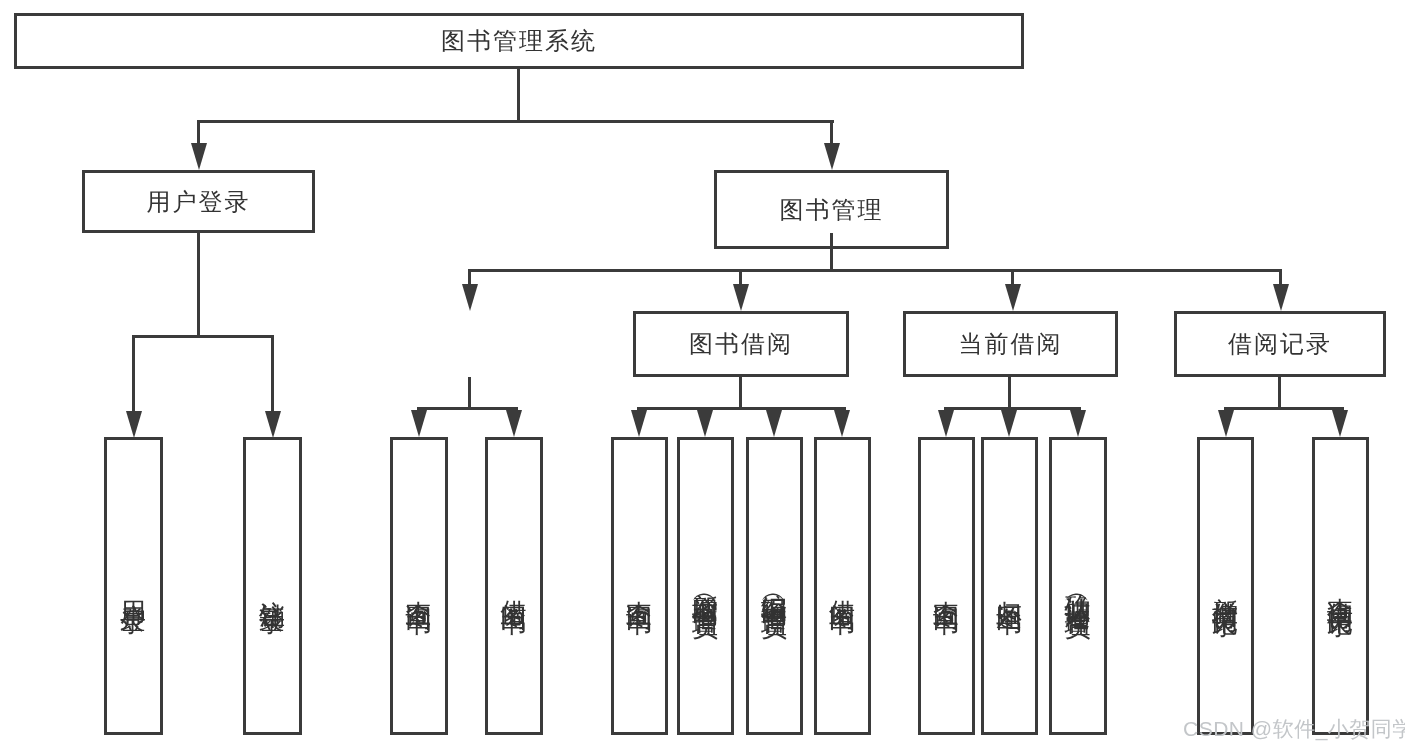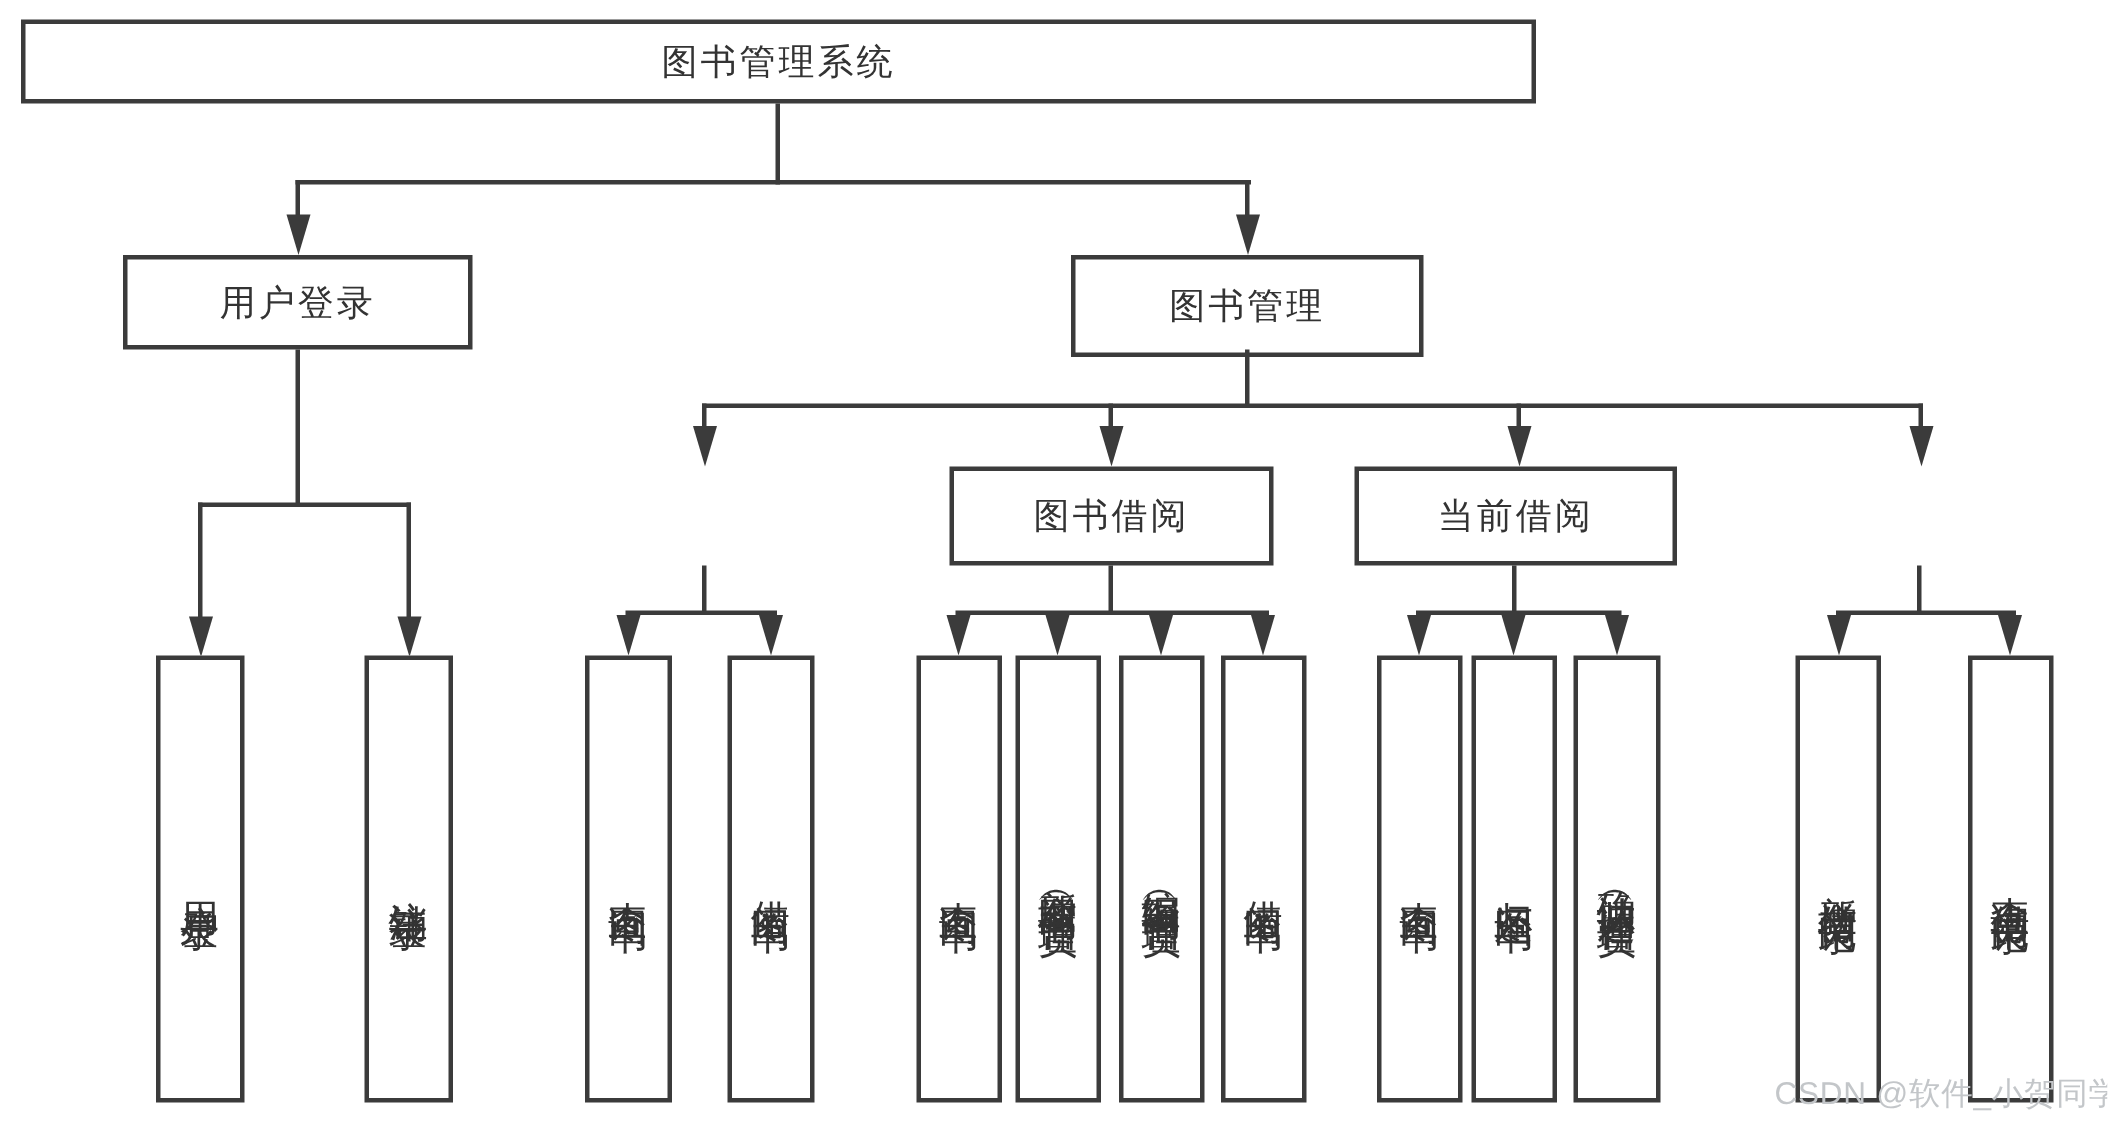--- a/index.html
+++ b/index.html
@@ -43,21 +43,21 @@
   <div class="box hbox" style="left:14px;top:13px;width:1010px;height:56px">图书管理系统</div>
 
   <i class="v" style="left:517px;top:69px;height:54px"></i>
   <i class="h" style="left:197px;top:120px;width:637px"></i>
   <i class="v" style="left:197px;top:120px;height:26px"></i>
   <i class="arw" style="left:191px;top:143px"></i>
   <i class="v" style="left:830px;top:120px;height:26px"></i>
   <i class="arw" style="left:824px;top:143px"></i>
 
   <div class="box hbox" style="left:82px;top:170px;width:233px;height:63px">用户登录</div>
-  <div class="box hbox" style="left:714px;top:170px;width:235px;height:68px">图书管理</div>
+  <div class="box hbox" style="left:714px;top:170px;width:235px;height:79px">图书管理</div>
 
   <i class="v" style="left:197px;top:233px;height:105px"></i>
   <i class="h" style="left:132px;top:335px;width:142px"></i>
   <i class="v" style="left:132px;top:335px;height:78px"></i>
   <i class="arw" style="left:126px;top:411px"></i>
   <i class="v" style="left:271px;top:335px;height:78px"></i>
   <i class="arw" style="left:265px;top:411px"></i>
 
   <i class="v" style="left:830px;top:233px;height:39px"></i>
   <i class="h" style="left:468px;top:269px;width:814px"></i>
@@ -65,20 +65,21 @@
   <i class="arw" style="left:462px;top:284px"></i>
   <i class="v" style="left:739px;top:269px;height:17px"></i>
   <i class="arw" style="left:733px;top:284px"></i>
   <i class="v" style="left:1011px;top:269px;height:17px"></i>
   <i class="arw" style="left:1005px;top:284px"></i>
   <i class="v" style="left:1279px;top:269px;height:17px"></i>
   <i class="arw" style="left:1273px;top:284px"></i>
 
   <div class="box hbox" style="left:633px;top:311px;width:216px;height:66px">图书借阅</div>
   <div class="box hbox" style="left:903px;top:311px;width:215px;height:66px">当前借阅</div>
+  <div class="box hbox" style="left:1174px;top:311px;width:212px;height:66px">借阅记录</div>
 
   <i class="v" style="left:468px;top:377px;height:33px"></i>
   <i class="h" style="left:417px;top:407px;width:101px"></i>
   <i class="arw" style="left:411px;top:410px"></i>
   <i class="arw" style="left:506px;top:410px"></i>
 
   <i class="v" style="left:739px;top:377px;height:33px"></i>
   <i class="h" style="left:637px;top:407px;width:209px"></i>
   <i class="arw" style="left:631px;top:410px"></i>
   <i class="arw" style="left:697px;top:410px"></i>

